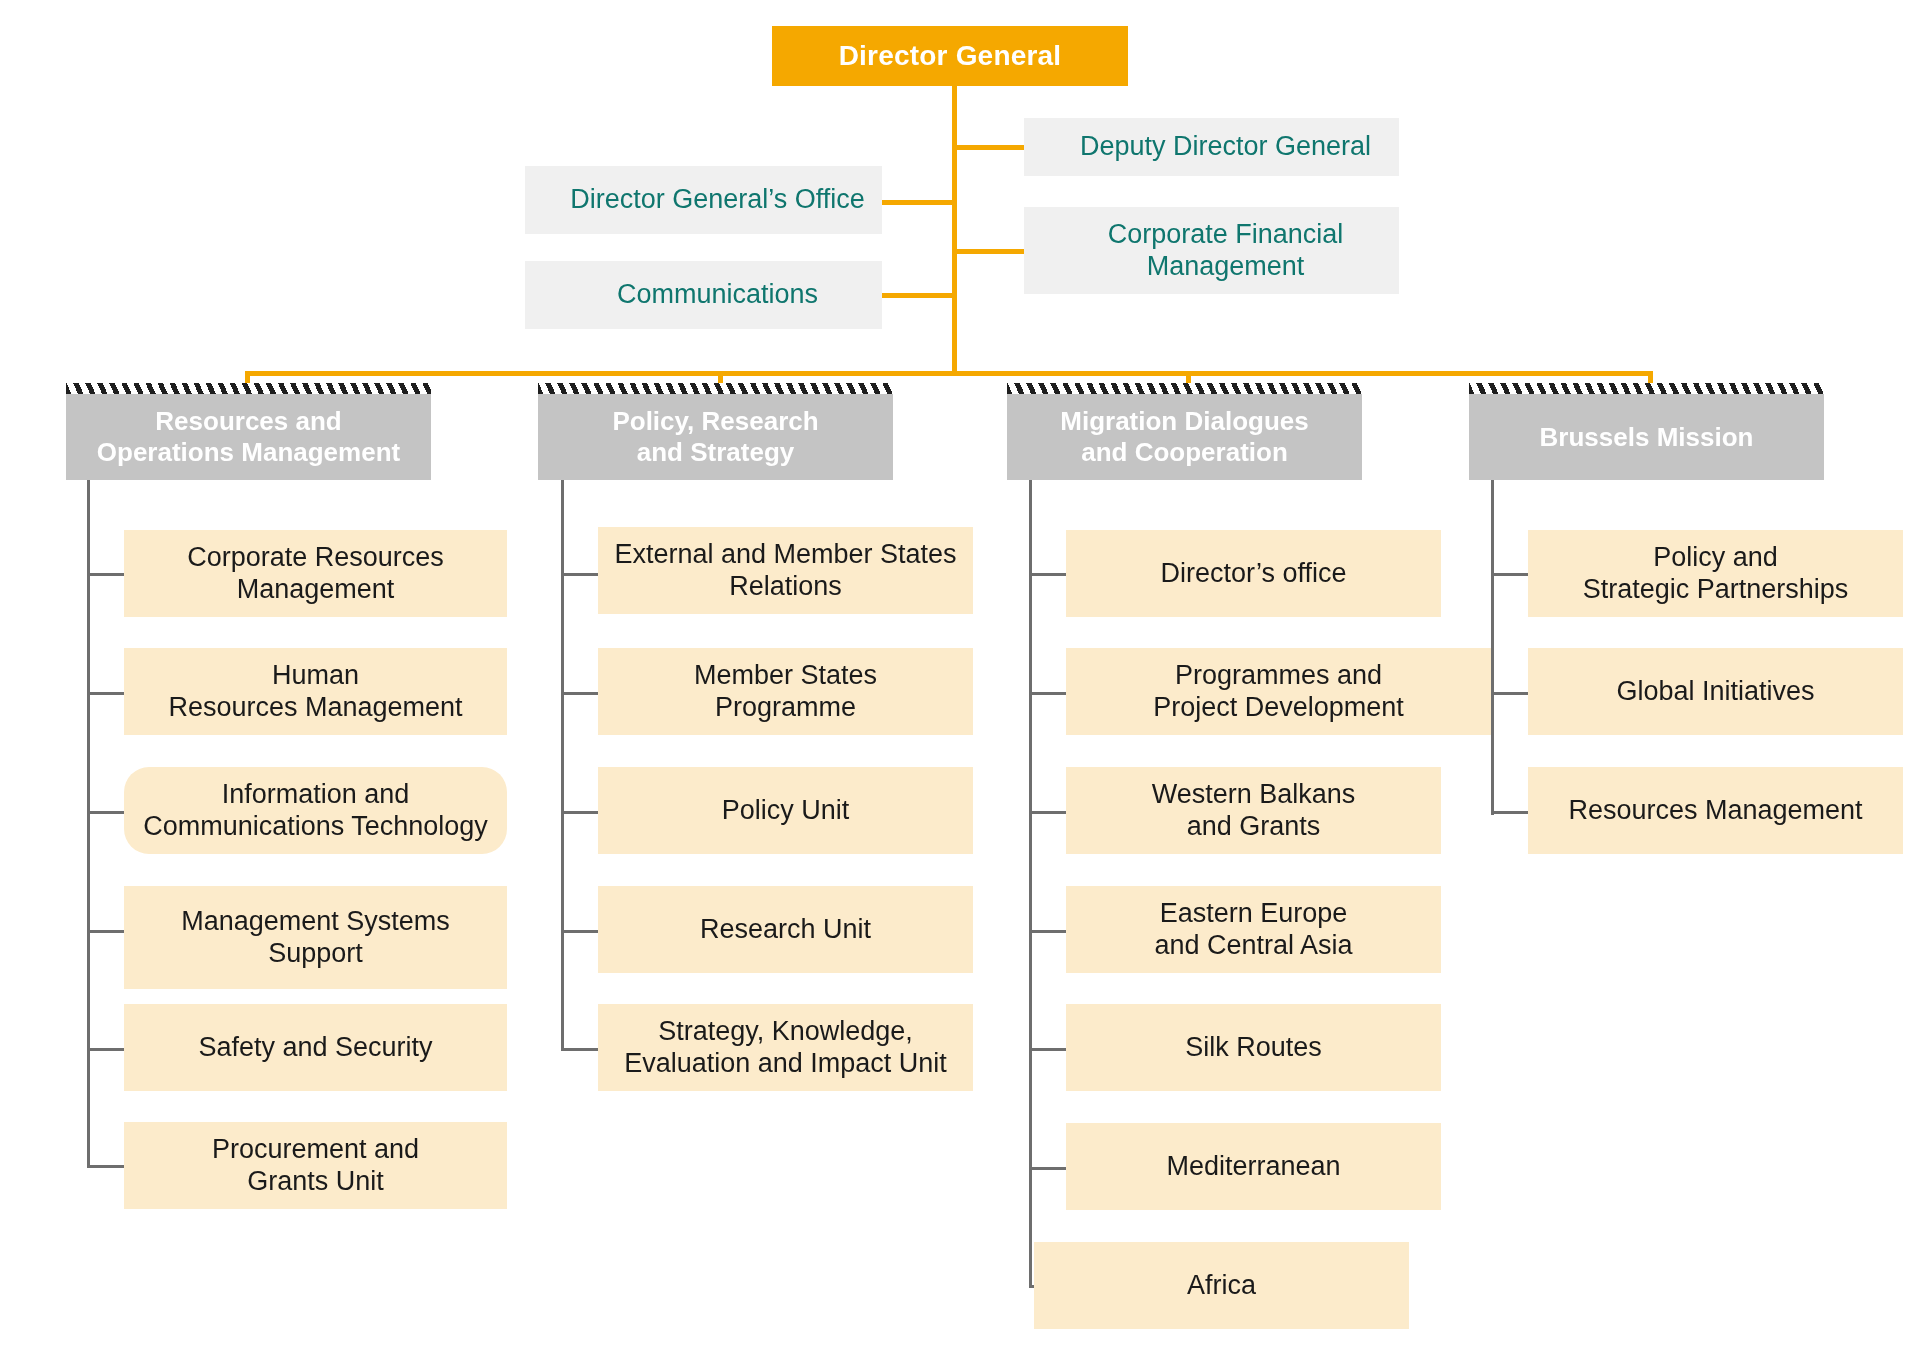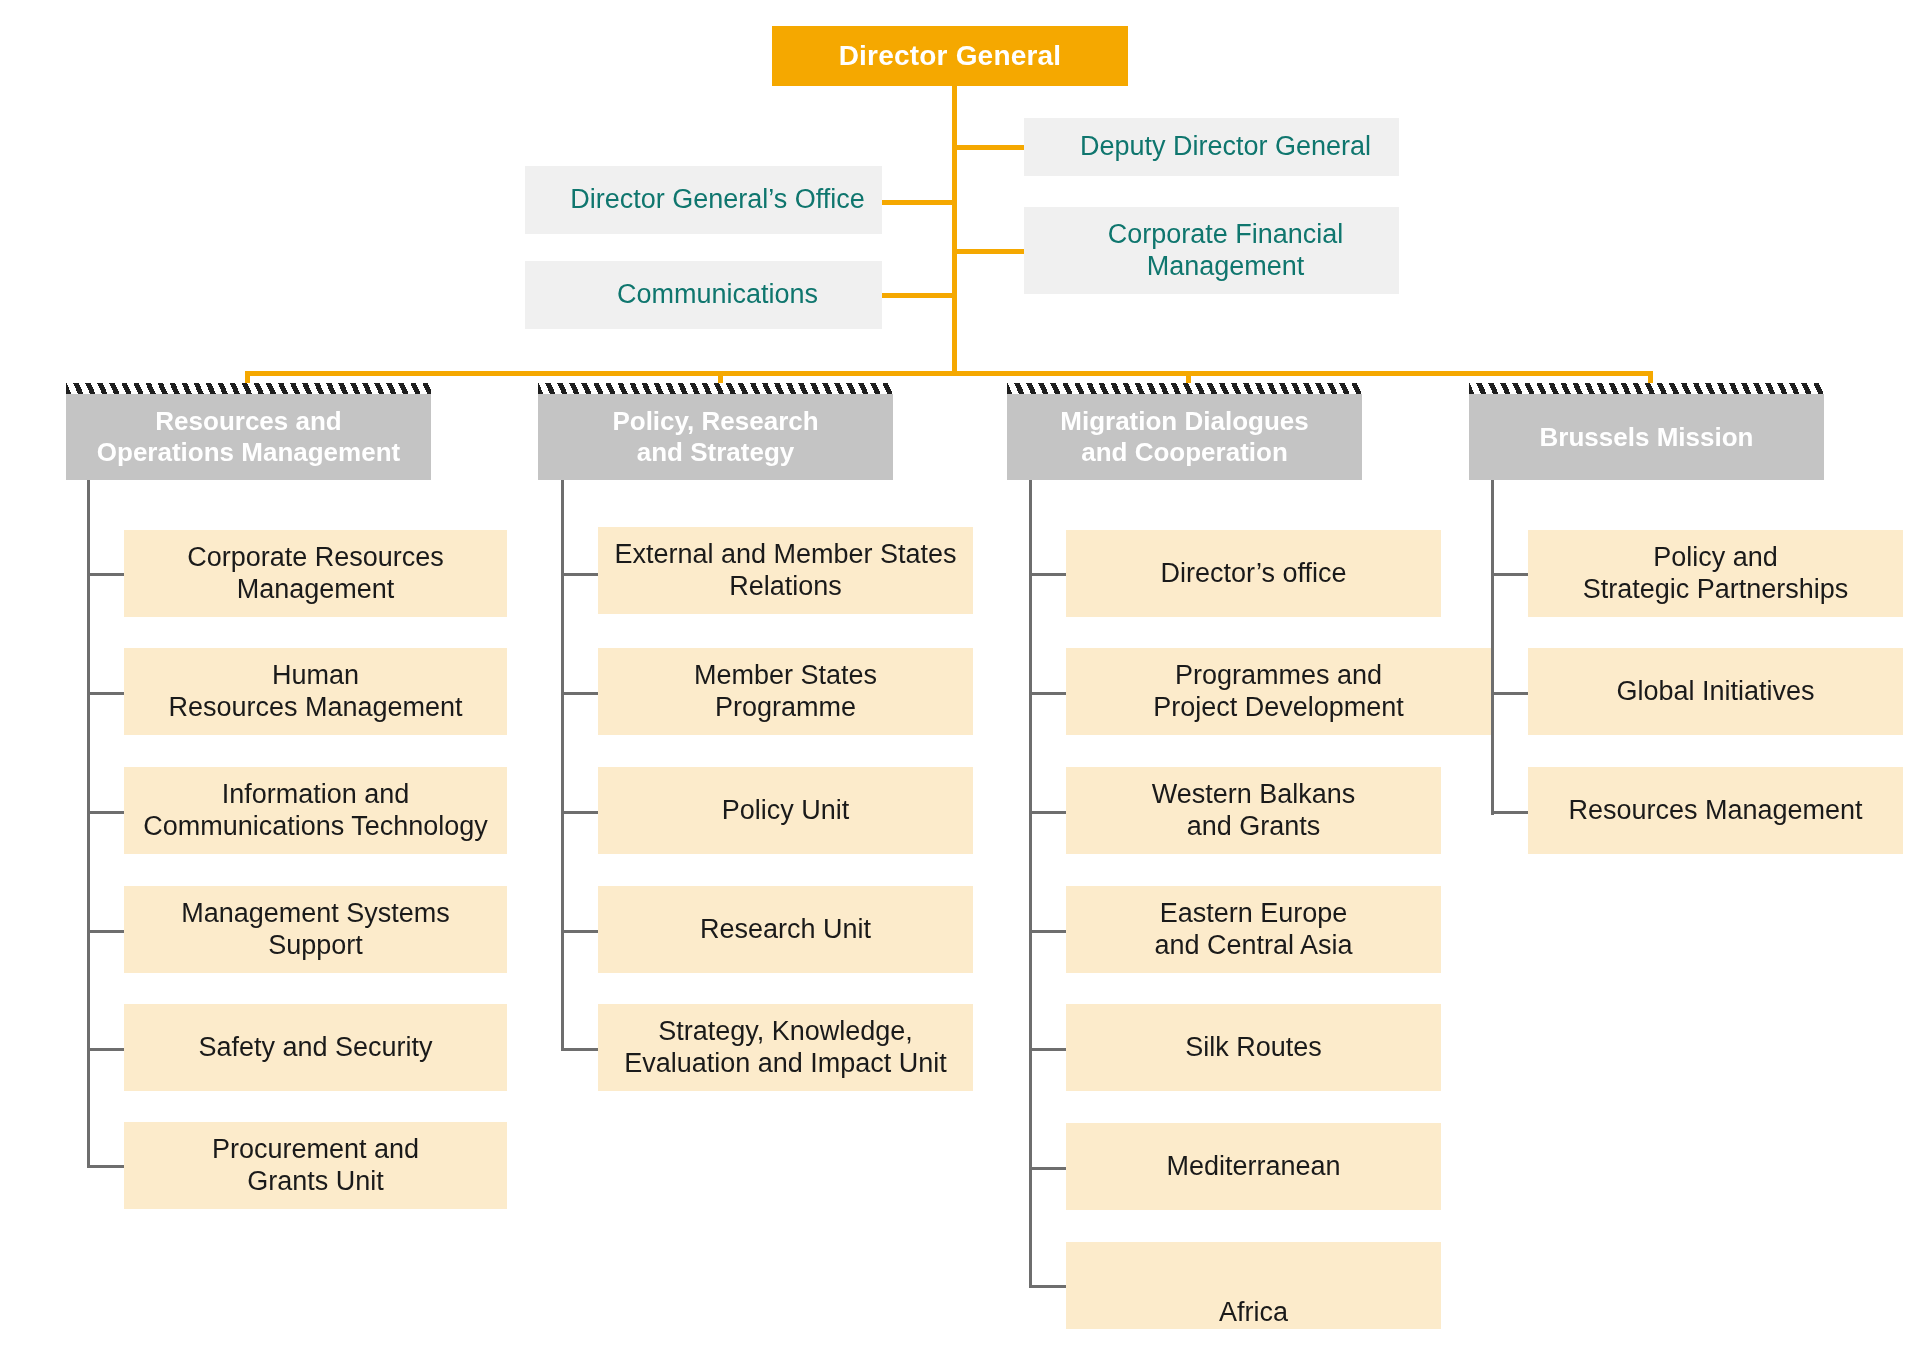--- a/index.html
+++ b/index.html
@@ -152,25 +152,25 @@
   <div class="ln-gray" style="left:87px; top:1165px; width:37px; height:3px;"></div>
 
   <div class="box box-unit" style="left:124px; top:530px; width:383px; height:87px; white-space:pre-line;">
     <span>Corporate Resources
 Management</span>
   </div>
   <div class="box box-unit" style="left:124px; top:648px; width:383px; height:87px; white-space:pre-line;">
     <span>Human
 Resources Management</span>
   </div>
-  <div class="box box-unit" style="left:124px; top:767px; width:383px; height:87px; white-space:pre-line;">
+  <div class="box box-unit" style="left:124px; top:767px; width:383px; height:87px; white-space:pre-line;border-radius:25px;">
     <span>Information and
 Communications Technology</span>
   </div>
-  <div class="box box-unit" style="left:124px; top:886px; width:383px; height:87px; white-space:pre-line;">
+  <div class="box box-unit" style="left:124px; top:886px; width:383px; height:103px; white-space:pre-line;">
     <span>Management Systems
 Support</span>
   </div>
   <div class="box box-unit" style="left:124px; top:1004px; width:383px; height:87px; white-space:pre-line;">
     <span>Safety and Security</span>
   </div>
   <div class="box box-unit" style="left:124px; top:1122px; width:383px; height:87px; white-space:pre-line;">
     <span>Procurement and
 Grants Unit</span>
   </div>
@@ -234,21 +234,21 @@
   <div class="box box-unit" style="left:1066px; top:886px; width:375px; height:87px; white-space:pre-line;">
     <span>Eastern Europe
 and Central Asia</span>
   </div>
   <div class="box box-unit" style="left:1066px; top:1004px; width:375px; height:87px; white-space:pre-line;">
     <span>Silk Routes</span>
   </div>
   <div class="box box-unit" style="left:1066px; top:1123px; width:375px; height:87px; white-space:pre-line;">
     <span>Mediterranean</span>
   </div>
-  <div class="box box-unit" style="left:1066px; top:1242px; width:375px; height:87px; white-space:pre-line;align-items:flex-end;">
+  <div class="box box-unit" style="left:1034px; top:1242px; width:375px; height:87px; white-space:pre-line;">
     <span>Africa</span>
   </div>
 
   <div class="dept" style="left:1469px; top:383px; width:355px; height:97px;">
     <div class="dept-hatch"></div>
     <div class="dept-head" style="white-space:pre-line;">Brussels Mission</div>
   </div>
   <div class="ln-gray" style="left:1491px; top:480px; width:3px; height:335px;"></div>
   <div class="ln-gray" style="left:1491px; top:573px; width:37px; height:3px;"></div>
   <div class="ln-gray" style="left:1491px; top:692px; width:37px; height:3px;"></div>

